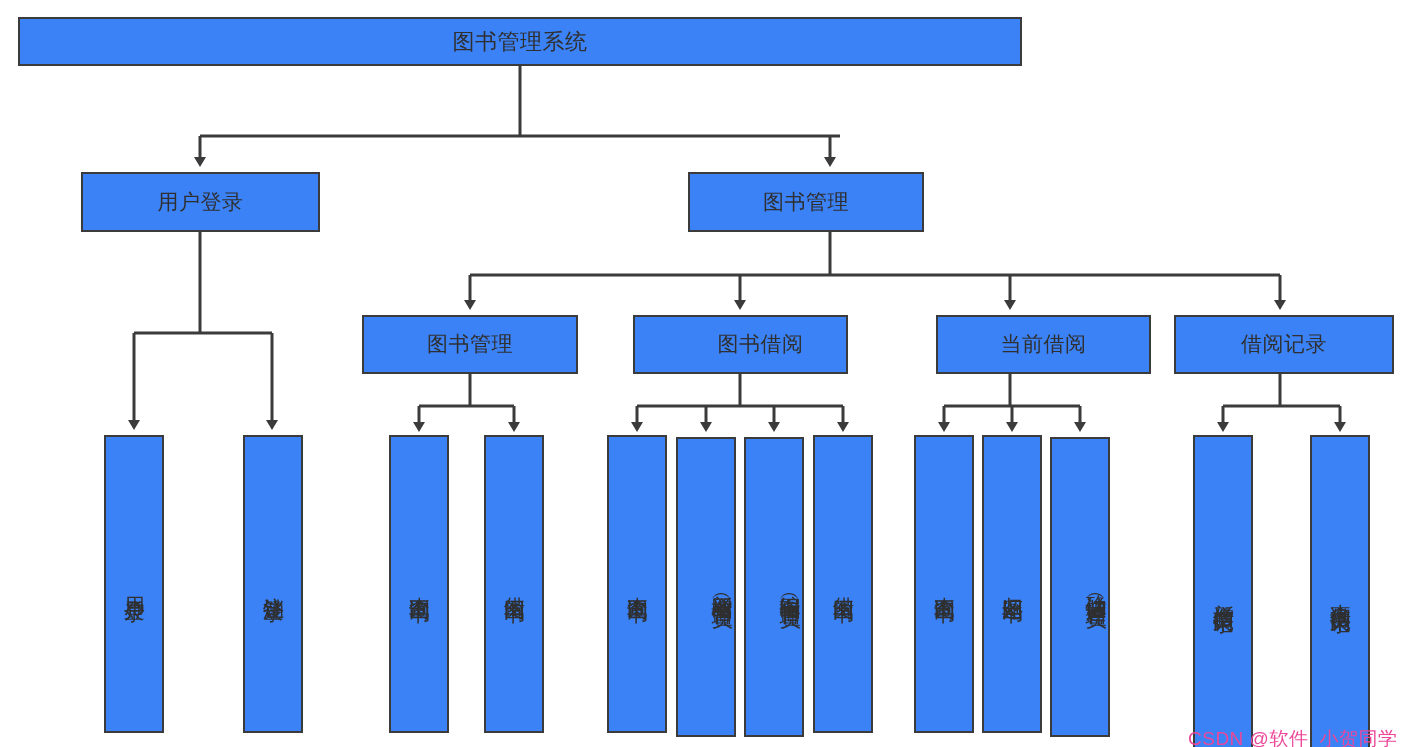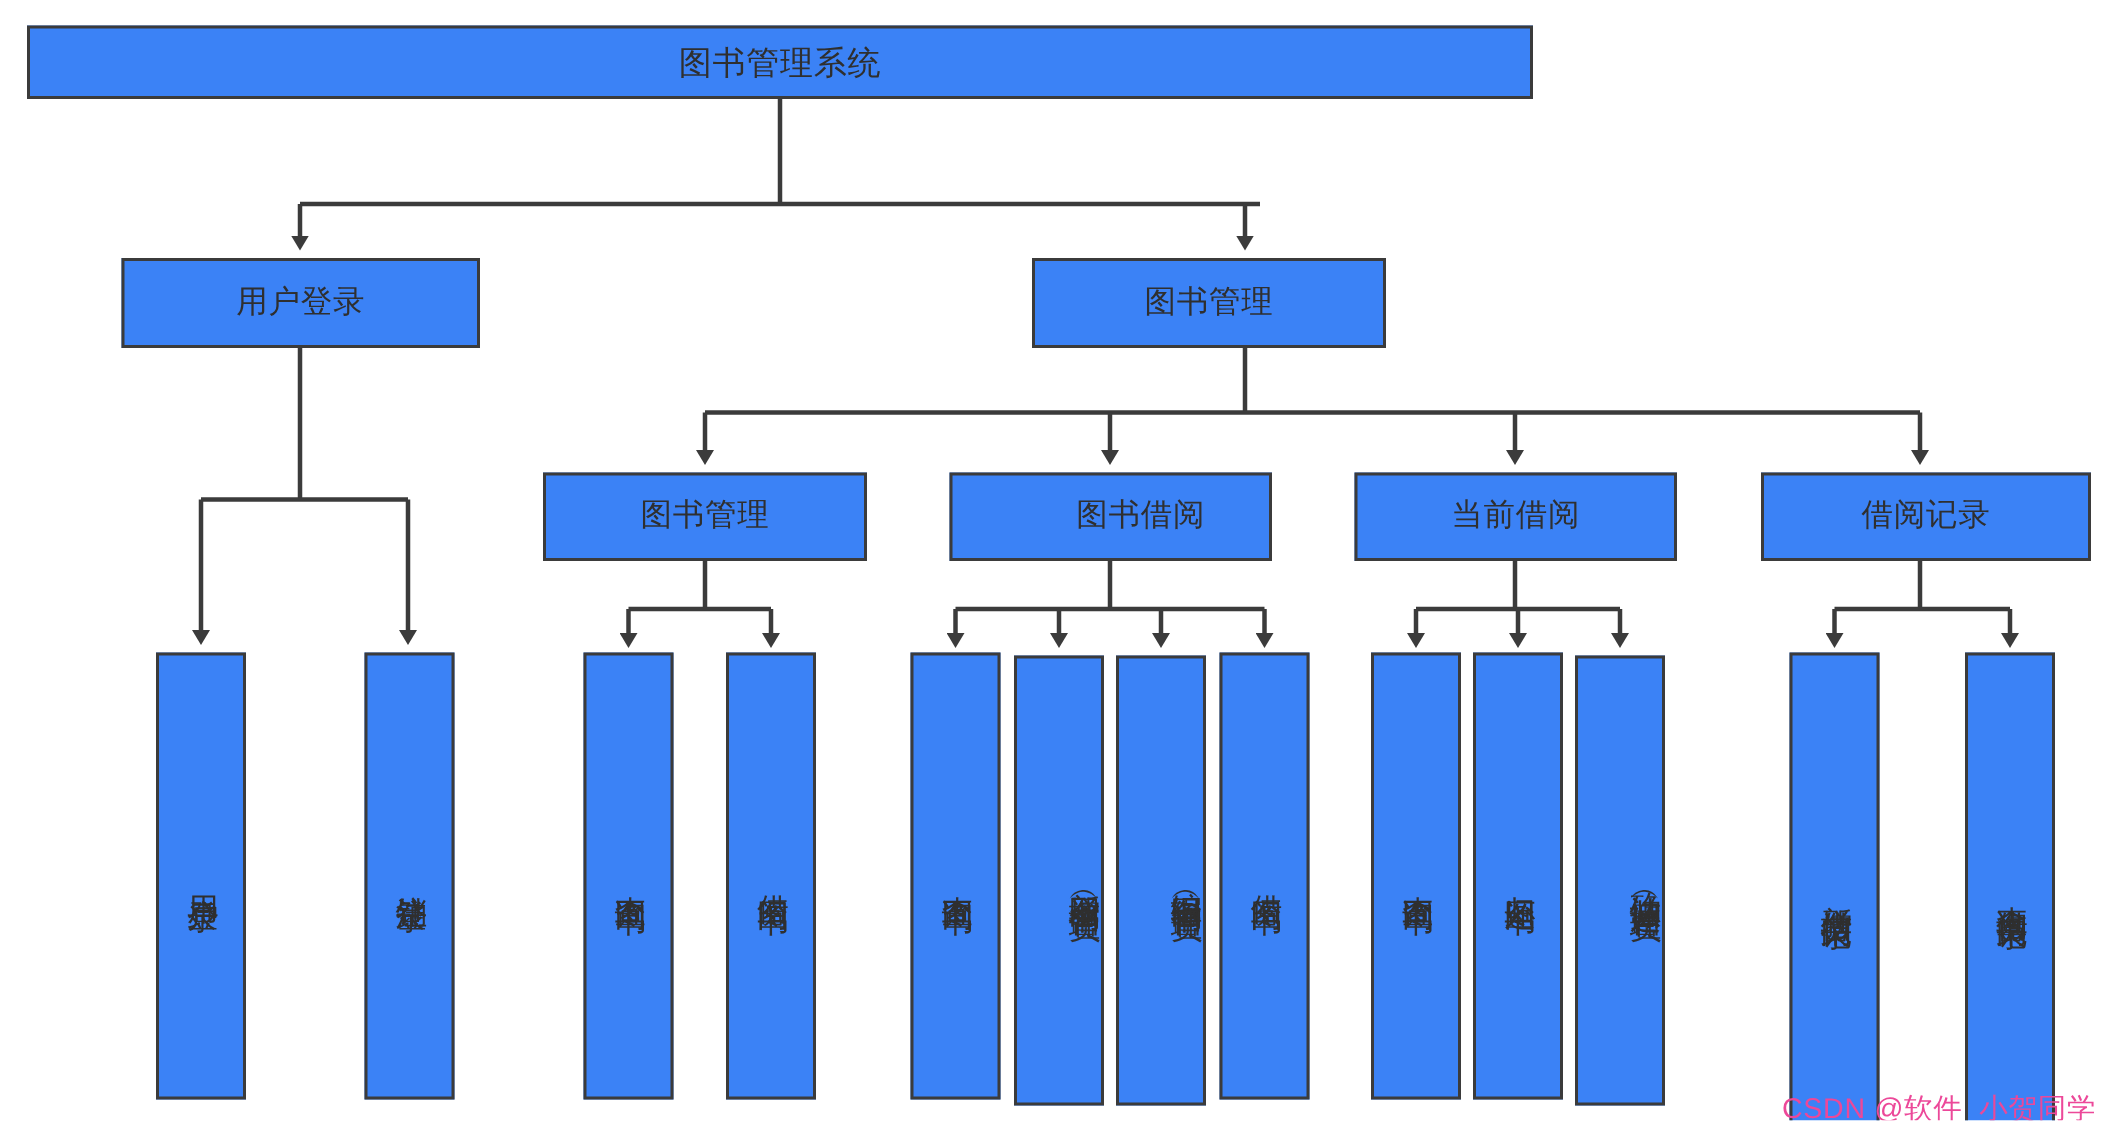--- a/index.html
+++ b/index.html
@@ -130,21 +130,21 @@
   <div class="node h" style="left:688px; top:172px; width:236px; height:60px;">
     <span>图书管理</span>
   </div>
 
   <div class="node h" style="left:362px; top:315px; width:216px; height:59px;">
     <span>图书管理</span>
   </div>
   <div class="node h" style="left:633px; top:315px; width:215px; height:59px;padding-left:40px;">
     <span>图书借阅</span>
   </div>
-  <div class="node h" style="left:903px; top:315px; width:215px; height:59px;">
+  <div class="node h" style="left:936px; top:315px; width:215px; height:59px;">
     <span>当前借阅</span>
   </div>
   <div class="node h" style="left:1174px; top:315px; width:220px; height:59px;">
     <span>借阅记录</span>
   </div>
 
   <div class="node v mid" style="left:104px; top:435px; width:60px; height:298px;">
     <span>用户登录</span>
   </div>
   <div class="node v mid" style="left:243px; top:435px; width:60px; height:298px;">

